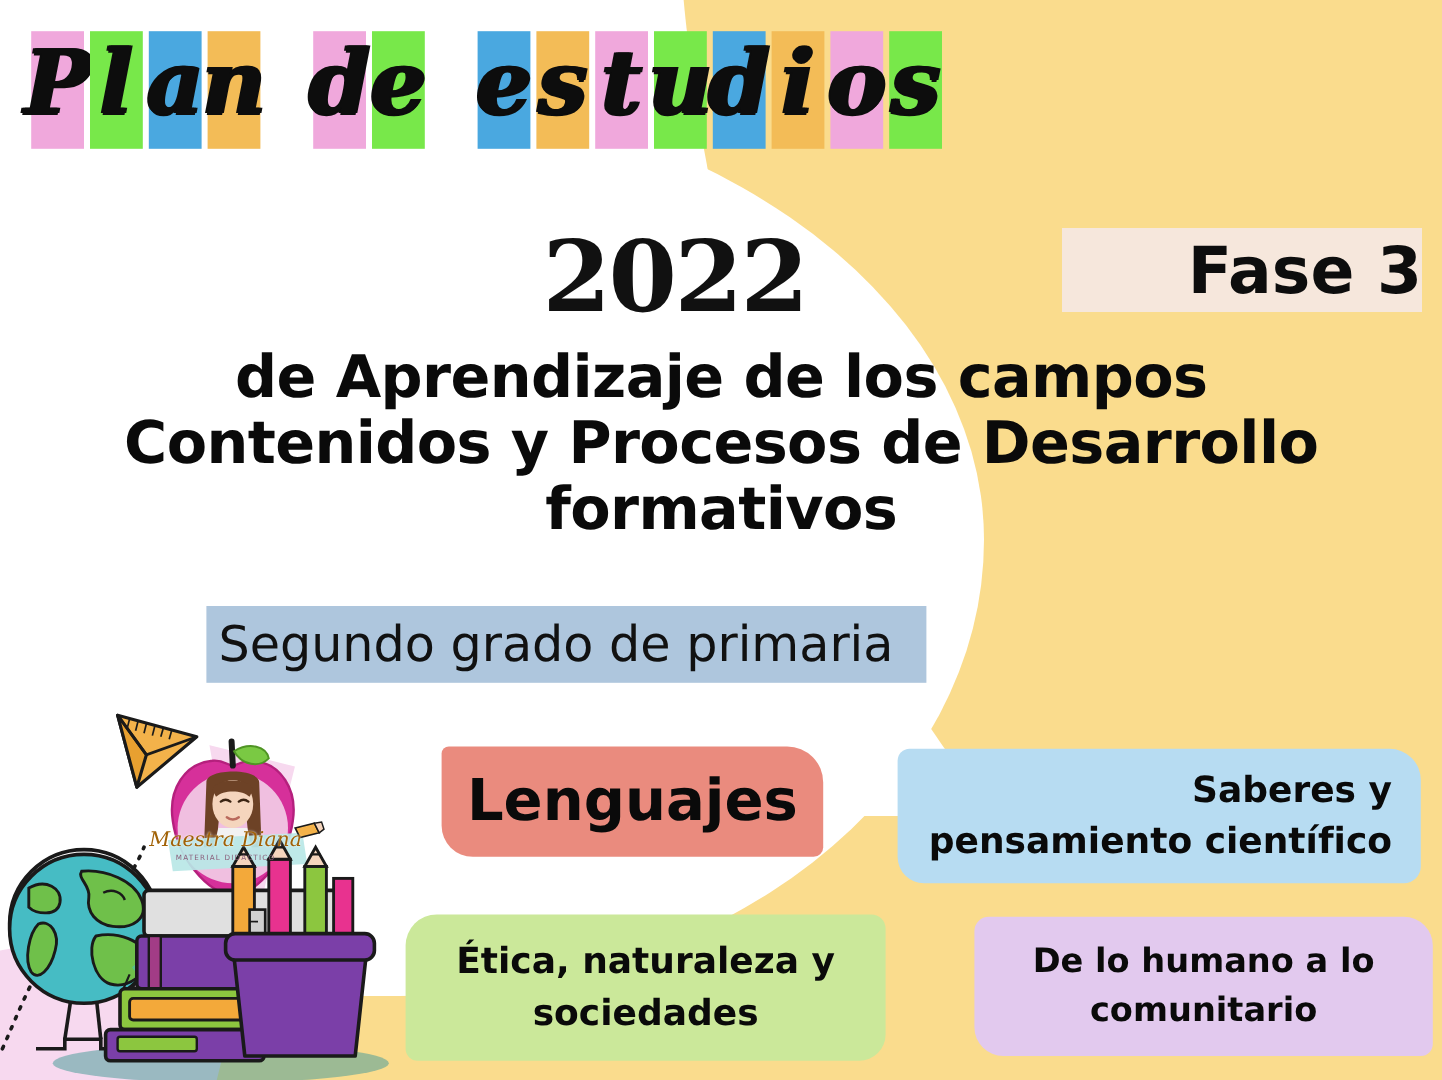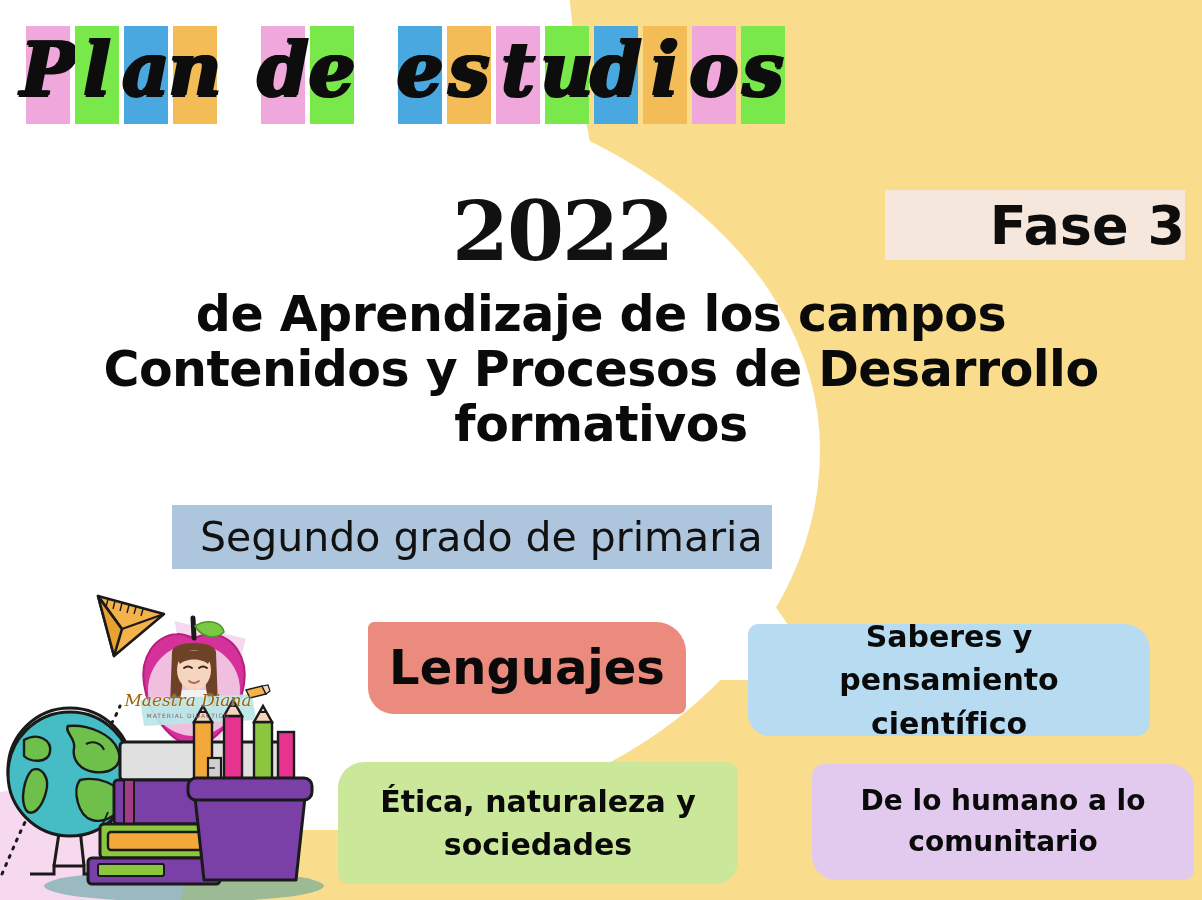--- a/index.html
+++ b/index.html
@@ -132,21 +132,21 @@
     padding: 0 50px;
   }
   #heading .hl { display: block; }
 
   
   #grade-band {
     position: absolute; top: 505px; left: 172px;
     width: 600px; height: 64px;
     background: #aec6dd;
     display: flex; align-items: center;
-    padding-left: 28px;
+    padding-left: 10px;
     z-index: 20;
   }
   #grade-band .grade-text {
     font-family: "DejaVu Sans", sans-serif;
     font-size: 41px;
     color: #111111;
     letter-spacing: 0px;
   }
 
   
@@ -162,25 +162,26 @@
   }
   #campo-lenguajes {
     top: 622px; left: 368px;
     width: 318px; height: 92px;
     background: #ea8b7e;
     font-size: 48px;
     border-radius: 6px 30px 8px 26px;
   }
   #campo-saberes {
     top: 624px; left: 748px;
-    width: 402px; height: 112px;
+    width: 436px; height: 112px;
     background: #b7dcf2;
     font-size: 30px;
     border-radius: 10px 26px 14px 22px;
     padding: 0 24px;
+    text-align: right;
   }
   #campo-etica {
     top: 762px; left: 338px;
     width: 400px; height: 122px;
     background: #cbe89a;
     font-size: 30px;
     border-radius: 26px 12px 22px 10px;
     padding: 16px 20px;
   }
   #campo-humano {

